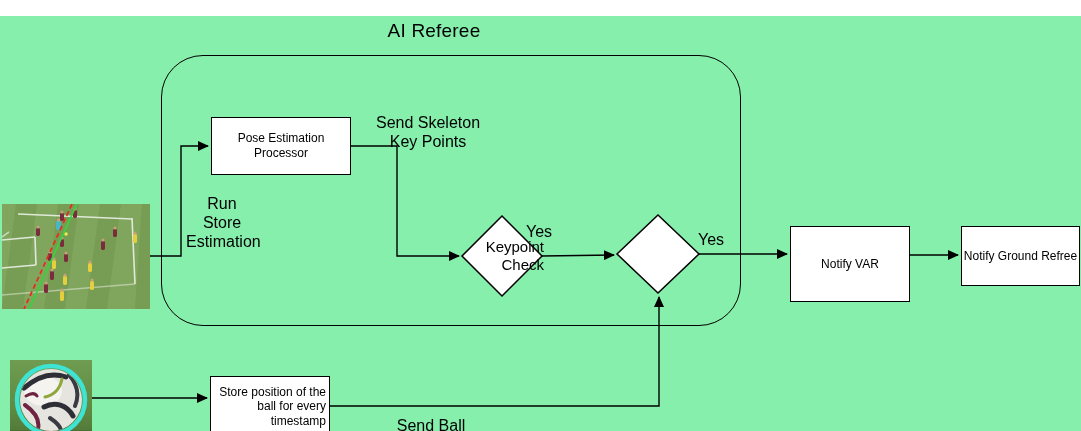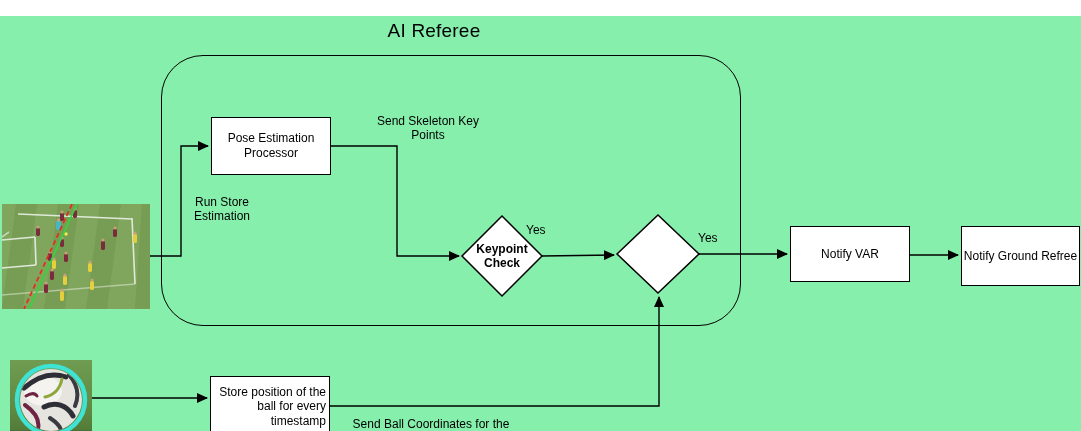--- a/index.html
+++ b/index.html
@@ -14,32 +14,32 @@
   .container-outline{
     position:absolute;left:161px;top:39px;width:578px;height:269px;
     border:1.6px solid #000;border-radius:42px;background:transparent;
   }
   .connectors{position:absolute;left:0;top:0;width:1081px;height:431px;}
   .node{
     position:absolute;border:1.6px solid #000;background:#fff;
     display:flex;align-items:center;justify-content:center;text-align:center;
     font-size:12px;line-height:1.22;box-sizing:border-box;padding:2px 3px;
   }
-  .node-pose{left:211px;top:101px;width:120px;height:58px;}
+  .node-pose{left:211px;top:101px;width:140px;height:58px;}
   .node-store{left:210px;top:360px;width:120px;height:61px;text-align:right;}
-  .node-var{left:790px;top:210px;width:120px;height:56px;}
+  .node-var{left:790px;top:210px;width:120px;height:76px;}
   .node-ground{left:961px;top:210px;width:119px;height:60px;padding:16px 1px;}
   .diamond-label{
     position:absolute;display:flex;align-items:center;justify-content:center;
-    text-align:center;font-size:12px;line-height:1.18;font-weight:bold;
+    text-align:right;font-size:15px;line-height:1.18;
   }
   .diamond-label.keypoint{left:460px;top:208px;width:84px;height:64px;}
   .diamond-label.ballcheck{left:615px;top:200px;width:86px;height:76px;}
   .flow-label{
-    position:absolute;font-size:12px;line-height:1.18;text-align:center;
+    position:absolute;font-size:16px;line-height:1.18;text-align:center;
   }
   .lbl-skeleton{left:367px;top:98px;width:122px;}
   .lbl-runpose{left:186px;top:179px;width:72px;}
   .lbl-yes1{left:526px;top:207px;width:34px;text-align:left;}
   .lbl-yes2{left:698px;top:215px;width:34px;text-align:left;}
   .lbl-500hz{left:100px;top:384px;width:80px;}
   .lbl-timestamp{left:352px;top:401px;width:158px;}
   .photo{position:absolute;display:block;}
   .photo-field{left:2px;top:188px;width:148px;height:105px;}
   .photo-ball{left:10px;top:344px;width:82px;height:81px;}

